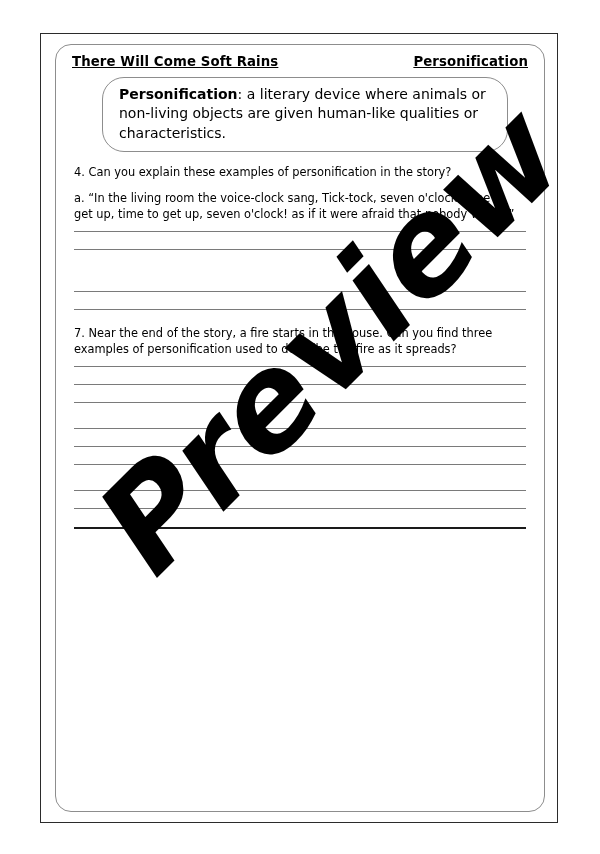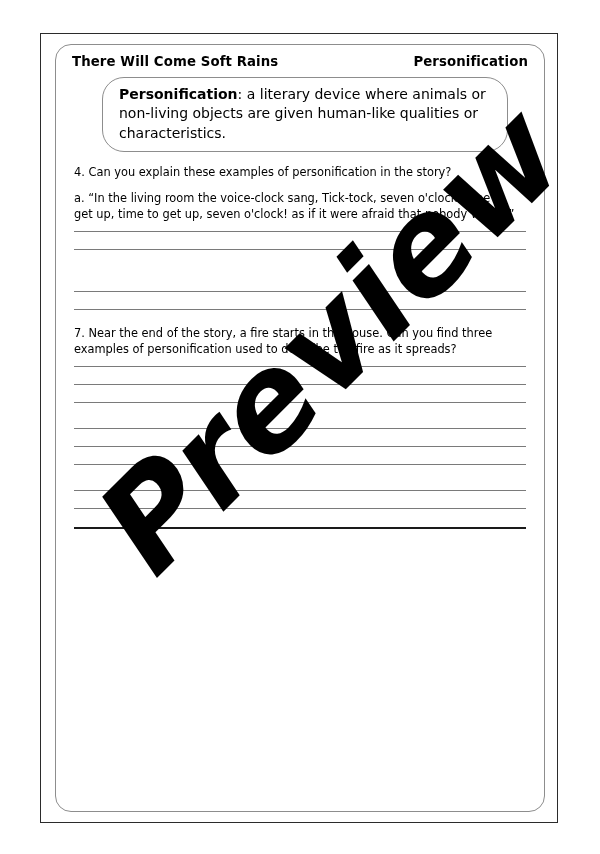--- a/index.html
+++ b/index.html
@@ -62,20 +62,21 @@
 
   
   #header-row {
     display: flex;
     justify-content: space-between;
     align-items: center;
     font-weight: bold;
     font-size: 13.3px;
     letter-spacing: 0.1px;
     padding: 0 2px;
+    text-decoration: underline;
   }
   #header-row .story-title { white-space: nowrap; }
   #header-row .skill-title { white-space: nowrap; }
 
   
   #definition-box {
     margin: 8px 22px 0 32px;
     border: 1px solid #8d8d8d;
     border-radius: 22px;
     box-sizing: border-box;

